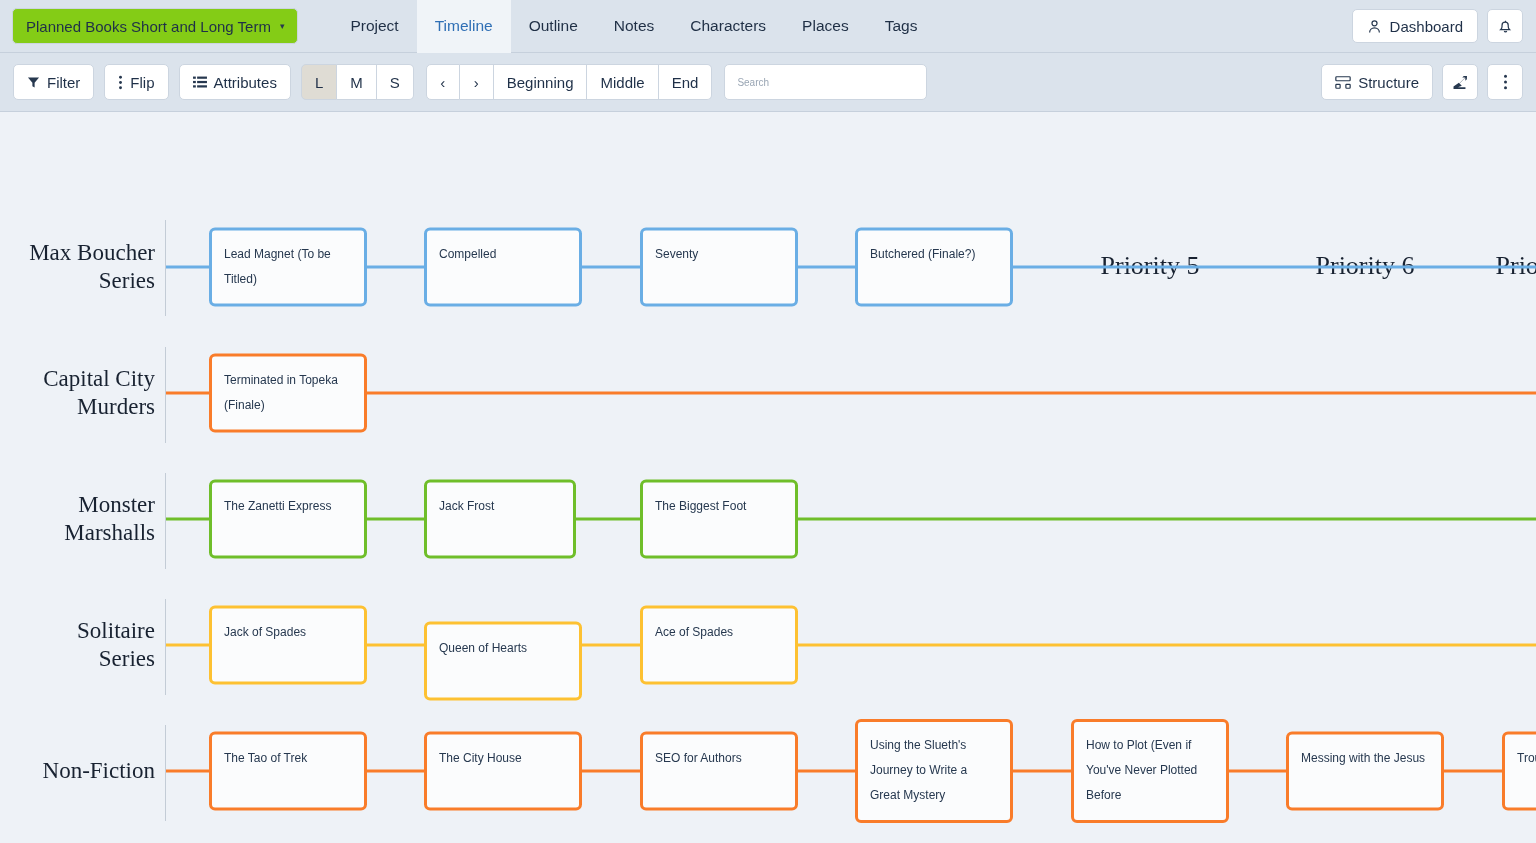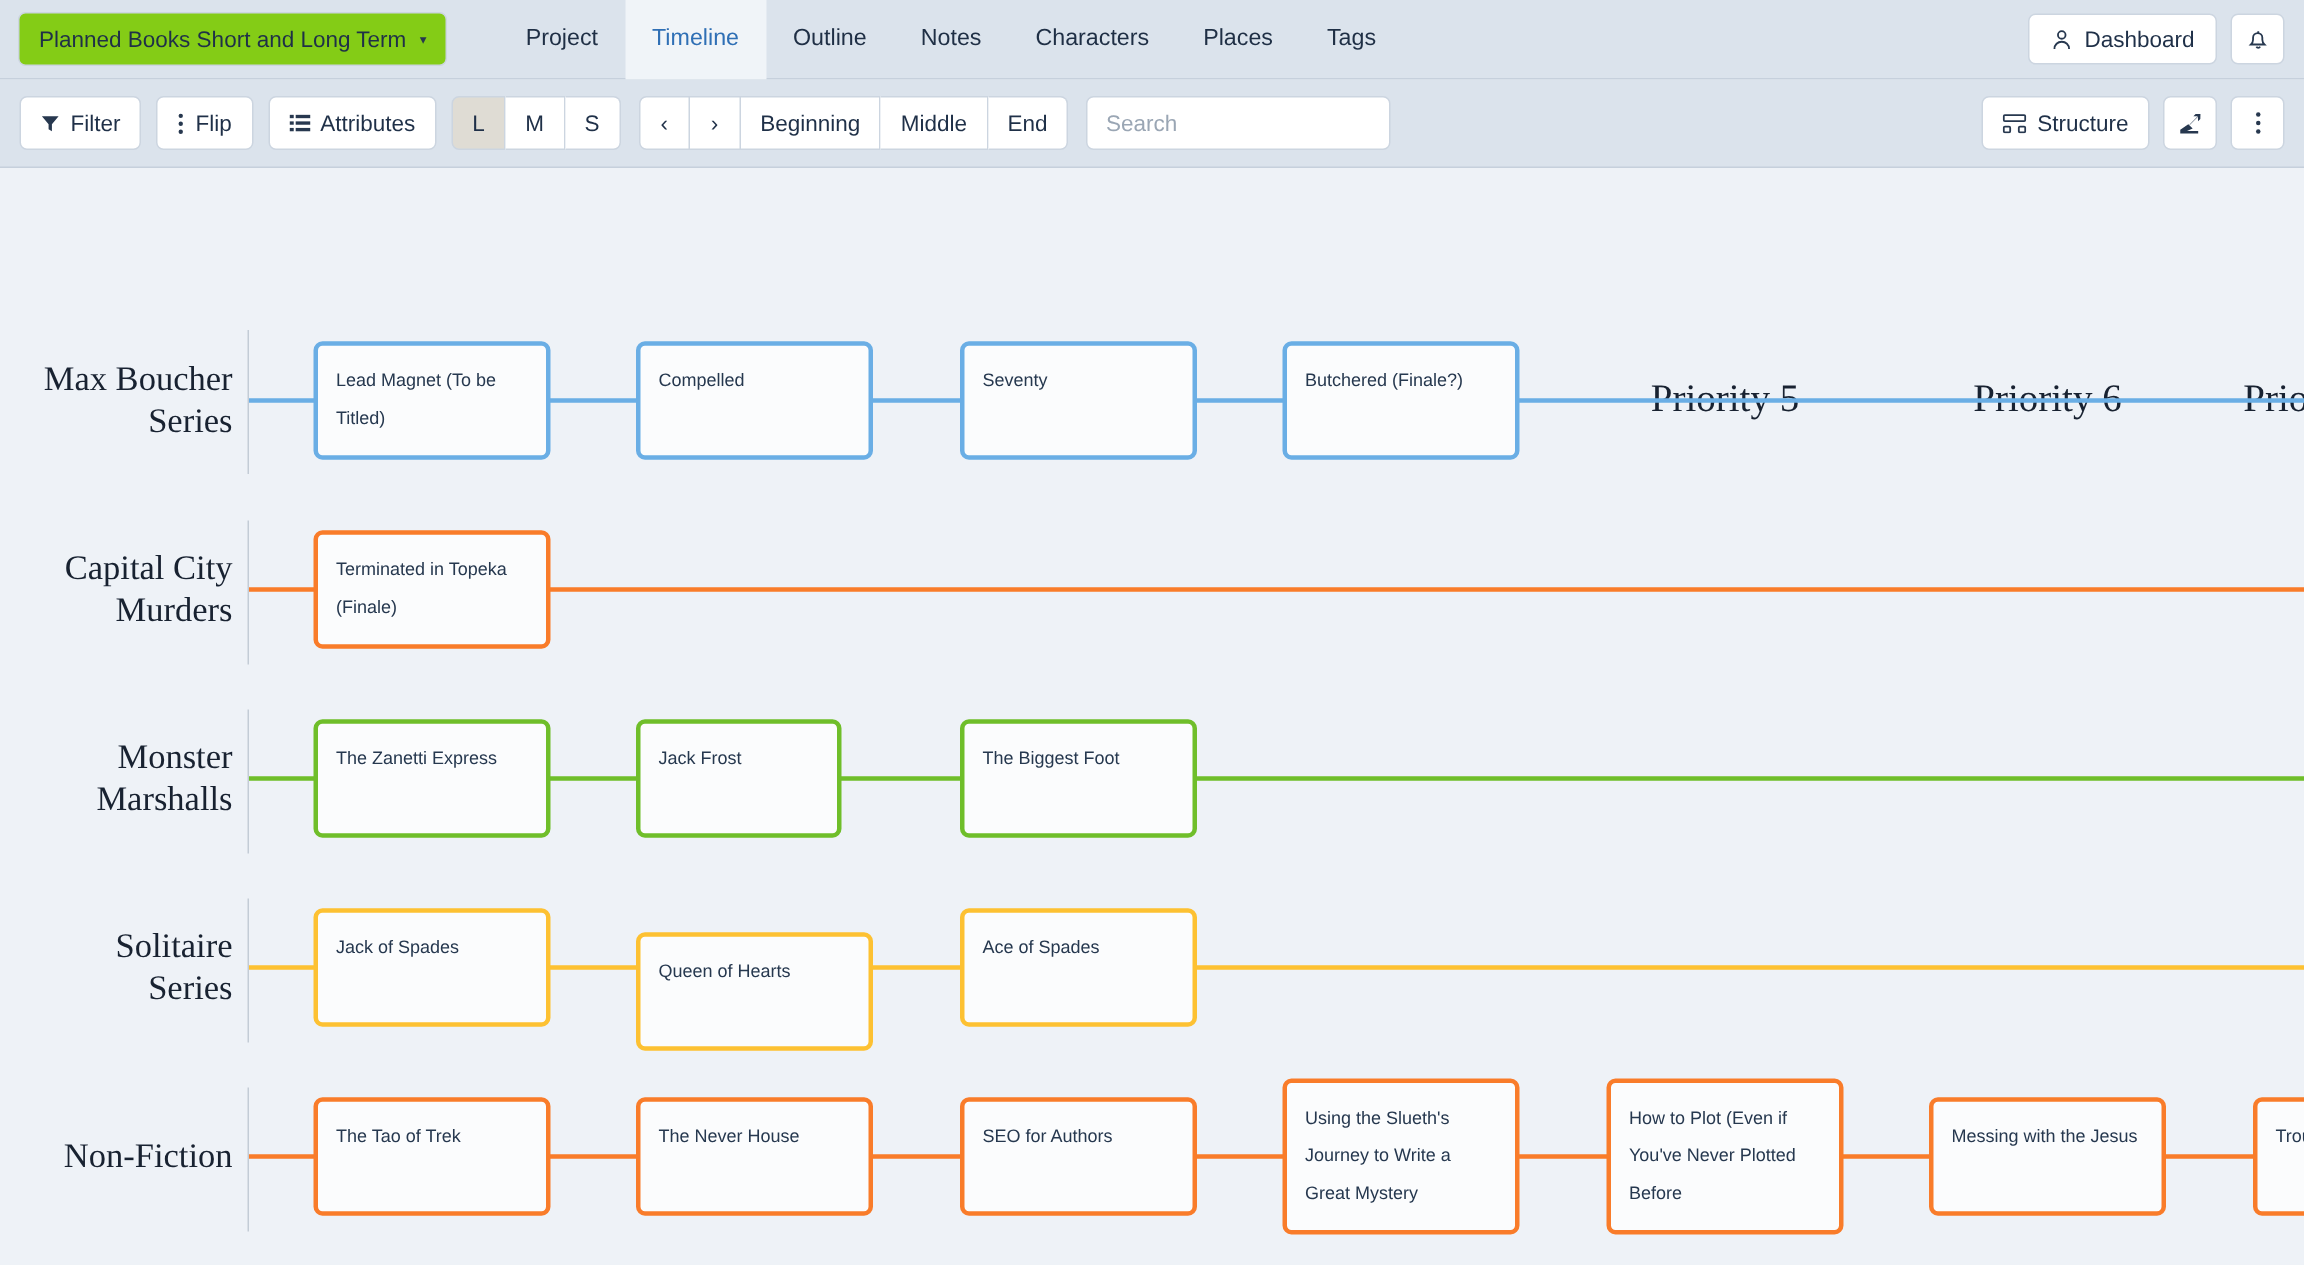--- a/index.html
+++ b/index.html
@@ -112,21 +112,21 @@
   .group .seg:first-child { border-left-width: 1px; border-radius: 5px 0 0 5px; }
   .group .seg:last-child { border-radius: 0 5px 5px 0; }
   .group .seg.active { background: #dfdcd4; }
   .search-box {
     background: #ffffff;
     border: 1px solid #ccd5e0;
     border-radius: 5px;
     height: 36px;
     width: 203px;
     padding: 0 12px;
-    font-size: 15px;
+    font-size: 10px;
     color: #404040;
     font-family: "Liberation Sans", sans-serif;
     outline: none;
   }
   .search-box::placeholder { color: #9aa6b4; }
   .toolbar-right { margin-left: auto; display: flex; align-items: center; gap: 9px; }
 
   
   .canvas {
     position: absolute; top: 113px; left: 0;
@@ -340,32 +340,32 @@
     <div class="row-label" style="top: 280px; white-space: pre-line;">Capital City
 Murders</div>
     <div class="row-divider" style="top: 234px; height: 96px;"></div>
     <div class="track" style="top: 280px; background: rgb(249, 124, 42);"></div>
     <div class="card" style="left: 209px; width: 158px; height: 79px; top: 280px; border-color: rgb(249, 124, 42);">Terminated in Topeka (Finale)</div>
     <div class="row-label" style="top: 406px; white-space: pre-line;">Monster
 Marshalls</div>
     <div class="row-divider" style="top: 360px; height: 96px;"></div>
     <div class="track" style="top: 406px; background: rgb(111, 190, 42);"></div>
     <div class="card" style="left: 209px; width: 158px; height: 79px; top: 406px; border-color: rgb(111, 190, 42);">The Zanetti Express</div>
-    <div class="card" style="left: 424px; width: 137px; height: 79px; top: 406px; border-color: rgb(111, 190, 42);">Jack Frost</div>
+    <div class="card" style="left: 424px; width: 152px; height: 79px; top: 406px; border-color: rgb(111, 190, 42);">Jack Frost</div>
     <div class="card" style="left: 640px; width: 158px; height: 79px; top: 406px; border-color: rgb(111, 190, 42);">The Biggest Foot</div>
     <div class="row-label" style="top: 532px; white-space: pre-line;">Solitaire
 Series</div>
     <div class="row-divider" style="top: 486px; height: 96px;"></div>
     <div class="track" style="top: 532px; background: rgb(253, 193, 50);"></div>
     <div class="card" style="left: 209px; width: 158px; height: 79px; top: 532px; border-color: rgb(253, 193, 50);">Jack of Spades</div>
     <div class="card" style="left: 424px; width: 158px; height: 79px; top: 548px; border-color: rgb(253, 193, 50);">Queen of Hearts</div>
     <div class="card" style="left: 640px; width: 158px; height: 79px; top: 532px; border-color: rgb(253, 193, 50);">Ace of Spades</div>
     <div class="row-label" style="top: 658px; white-space: pre-line;">Non-Fiction</div>
     <div class="row-divider" style="top: 612px; height: 96px;"></div>
     <div class="track" style="top: 658px; background: rgb(249, 124, 42);"></div>
     <div class="card" style="left: 209px; width: 158px; height: 79px; top: 658px; border-color: rgb(249, 124, 42);">The Tao of Trek</div>
-    <div class="card" style="left: 424px; width: 158px; height: 79px; top: 658px; border-color: rgb(249, 124, 42);">The Never House</div>
+    <div class="card" style="left: 424px; width: 158px; height: 79px; top: 658px; border-color: rgb(249, 124, 42);">The City House</div>
     <div class="card" style="left: 640px; width: 158px; height: 79px; top: 658px; border-color: rgb(249, 124, 42);">SEO for Authors</div>
     <div class="card" style="left: 855px; width: 158px; height: 104px; top: 658px; border-color: rgb(249, 124, 42);">Using the Slueth's Journey to Write a Great Mystery</div>
     <div class="card" style="left: 1071px; width: 158px; height: 104px; top: 658px; border-color: rgb(249, 124, 42);">How to Plot (Even if You've Never Plotted Before</div>
     <div class="card" style="left: 1286px; width: 158px; height: 79px; top: 658px; border-color: rgb(249, 124, 42);">Messing with the Jesus</div>
     <div class="card" style="left: 1502px; width: 158px; height: 79px; top: 658px; border-color: rgb(249, 124, 42);">Trouble in Casper</div>
   </div>
 
 </body></html>

